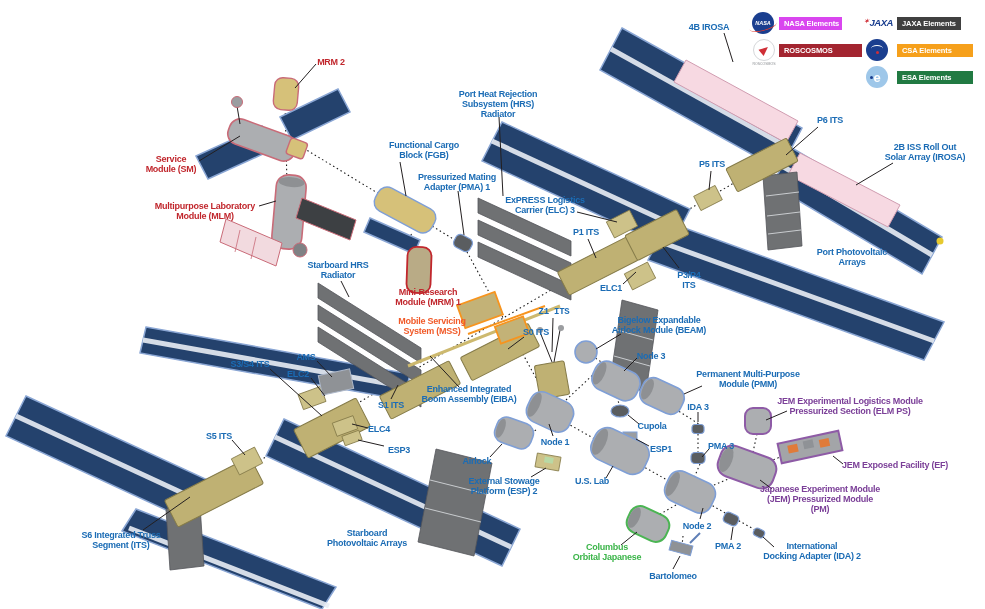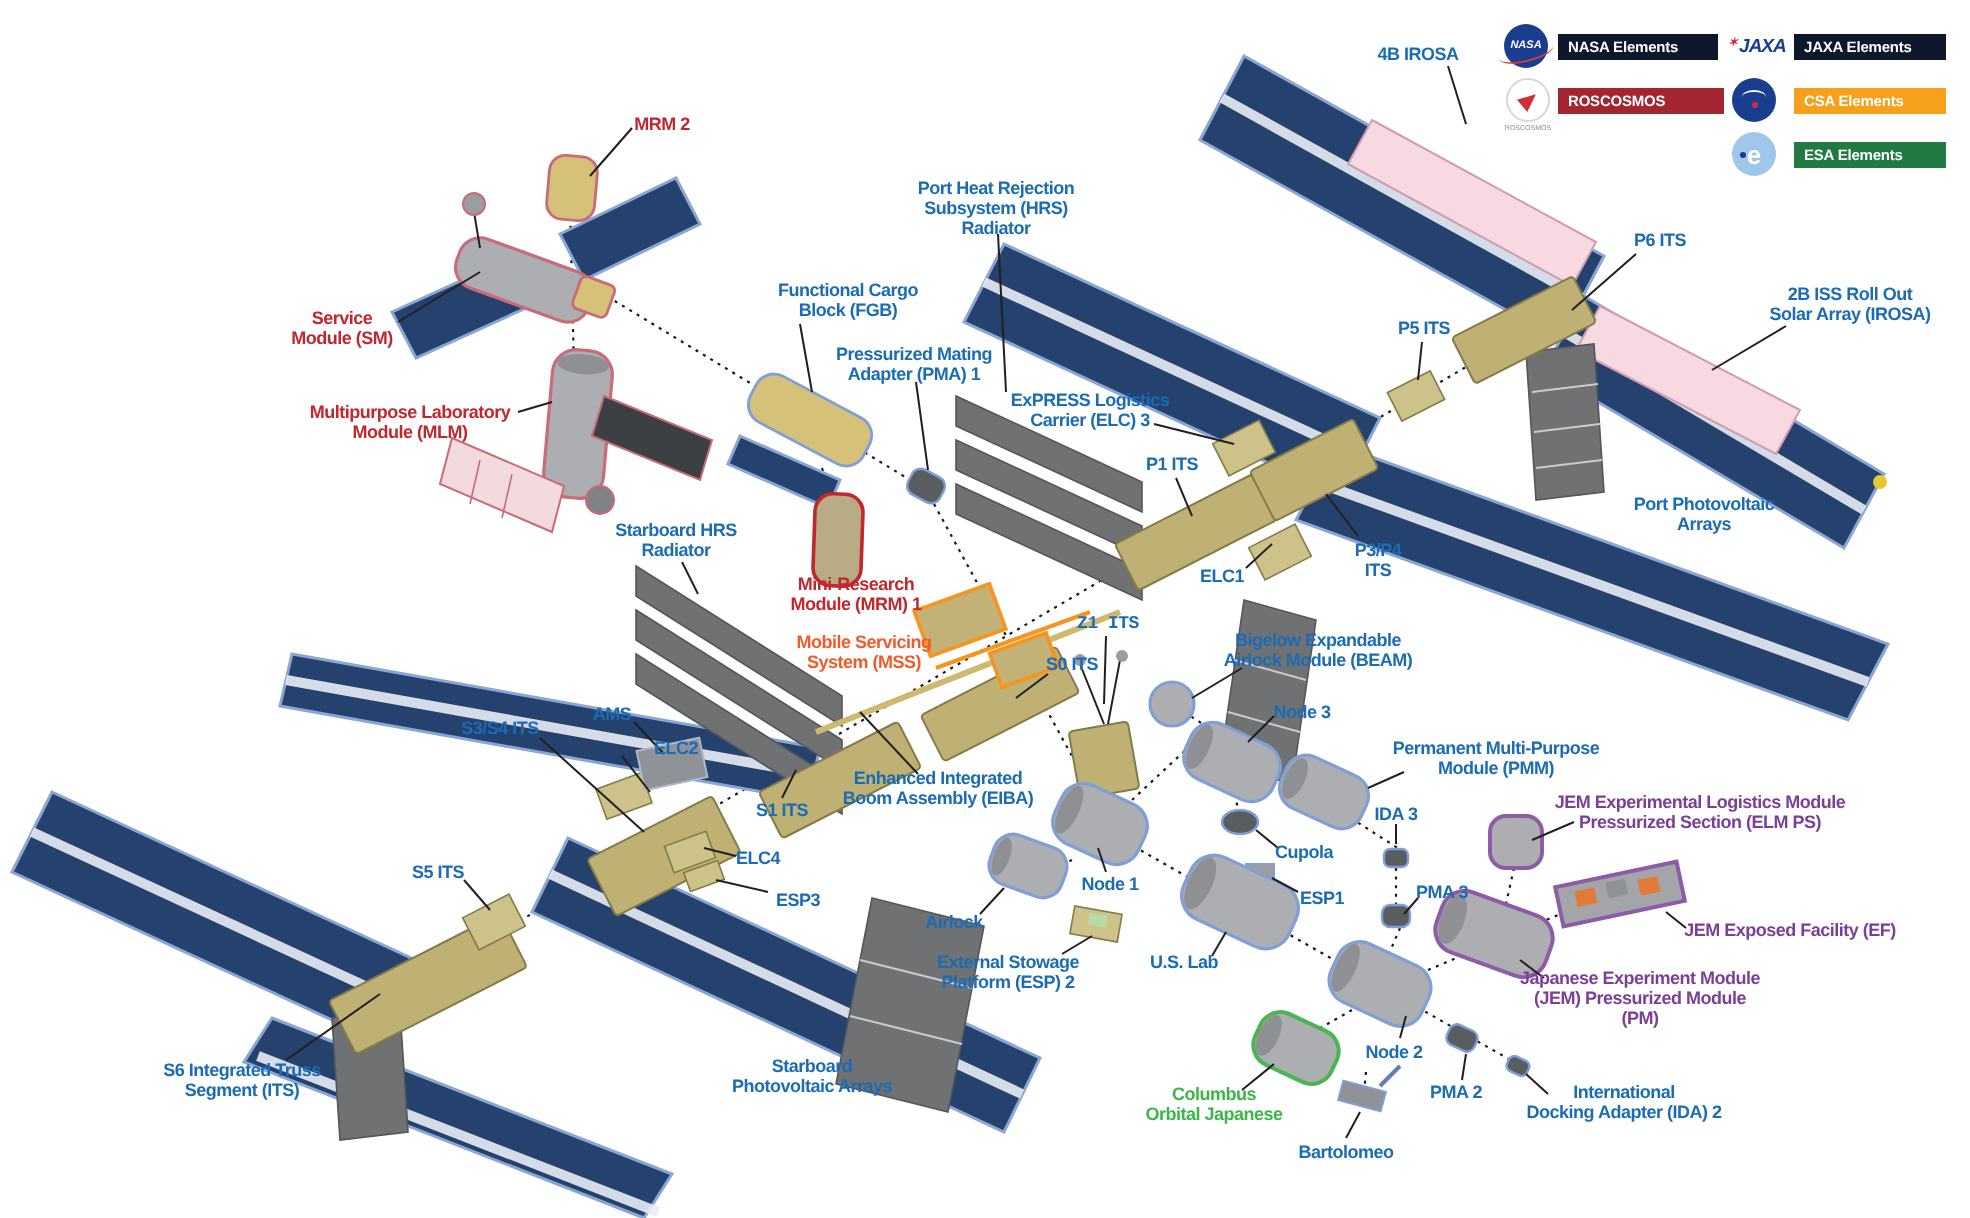--- a/index.html
+++ b/index.html
@@ -383,21 +383,21 @@
       <div class="mlabel" style="left: 428px; top: 297px; color: rgb(193, 39, 45);">Mini-Research
 Module (MRM) 1</div>
       <div class="mlabel" style="left: 432px; top: 326px; color: rgb(241, 90, 41);">Mobile Servicing
 System (MSS)</div>
       <div class="mlabel" style="left: 554px; top: 312px; color: rgb(27, 108, 181); font-family: Liberation Mono, monospace;">Z1 ITS</div>
       <div class="mlabel" style="left: 536px; top: 332px; color: rgb(27, 108, 181);">S0 ITS</div>
       <div class="mlabel" style="left: 659px; top: 325px; color: rgb(27, 108, 181);">Bigelow Expandable
 Airlock Module (BEAM)</div>
       <div class="mlabel" style="left: 306px; top: 357px; color: rgb(27, 108, 181);">AMS</div>
       <div class="mlabel" style="left: 250px; top: 364px; color: rgb(27, 108, 181);">S3/S4 ITS</div>
-      <div class="mlabel" style="left: 298px; top: 374px; color: rgb(27, 108, 181); margin-left: 40px;">ELC2</div>
+      <div class="mlabel" style="left: 298px; top: 374px; color: rgb(27, 108, 181);">ELC2</div>
       <div class="mlabel" style="left: 391px; top: 405px; color: rgb(27, 108, 181);">S1 ITS</div>
       <div class="mlabel" style="left: 469px; top: 394px; color: rgb(27, 108, 181);">Enhanced Integrated
 Boom Assembly (EIBA)</div>
       <div class="mlabel" style="left: 379px; top: 429px; color: rgb(27, 108, 181);">ELC4</div>
       <div class="mlabel" style="left: 382px; top: 450px; color: rgb(27, 108, 181); margin-left: 17px;">ESP3</div>
       <div class="mlabel" style="left: 219px; top: 436px; color: rgb(27, 108, 181);">S5 ITS</div>
       <div class="mlabel" style="left: 651px; top: 356px; color: rgb(27, 108, 181);">Node 3</div>
       <div class="mlabel" style="left: 748px; top: 379px; color: rgb(27, 108, 181);">Permanent Multi-Purpose
 Module (PMM)</div>
       <div class="mlabel" style="left: 698px; top: 407px; color: rgb(27, 108, 181);">IDA 3</div>
@@ -417,32 +417,32 @@
 (PM)</div>
       <div class="mlabel" style="left: 697px; top: 526px; color: rgb(27, 108, 181);">Node 2</div>
       <div class="mlabel" style="left: 728px; top: 546px; color: rgb(27, 108, 181);">PMA 2</div>
       <div class="mlabel" style="left: 812px; top: 551px; color: rgb(27, 108, 181);">International
 Docking Adapter (IDA) 2</div>
       <div class="mlabel" style="left: 607px; top: 552px; color: rgb(60, 181, 74);">Columbus
 Orbital Japanese</div>
       <div class="mlabel" style="left: 673px; top: 576px; color: rgb(27, 108, 181);">Bartolomeo</div>
       <div class="mlabel" style="left: 121px; top: 540px; color: rgb(27, 108, 181);">S6 Integrated Truss
 Segment (ITS)</div>
-      <div class="mlabel" style="left: 367px; top: 538px; color: rgb(27, 108, 181); margin-left: 39px;">Starboard
+      <div class="mlabel" style="left: 367px; top: 538px; color: rgb(27, 108, 181);">Starboard
 Photovoltaic Arrays</div>
     </div>
 
   
   <div>
     <div class="logo nasa" style="left:752px;top:12px">
         <span>NASA</span>
       </div>
-    <div class="lbar" style="left: 779px; top: 17px; width: 80px; background: #0f172a;"><span>NASA Elements</span></div>
+    <div class="lbar" style="left: 779px; top: 17px; width: 63px; background: #d946ef;"><span>NASA Elements</span></div>
     <span class="jaxa-logo" style="left:864px;top:17px"><span>JAXA</span></span>
-    <div class="lbar" style="left: 897px; top: 17px; width: 76px; background: #0f172a;"><span>JAXA Elements</span></div>
+    <div class="lbar" style="left: 897px; top: 17px; width: 64px; background: #404040;"><span>JAXA Elements</span></div>
     <div class="logo ros" style="left:753px;top:39px"></div>
     <div class="ros-caption" style="left:749px;top:62px">ROSCOSMOS</div>
     <div class="lbar" style="left: 779px; top: 44px; width: 83px; background: rgb(163, 37, 48);"><span>ROSCOSMOS Elements</span></div>
     <div class="logo csa" style="left:866px;top:39px"></div>
     <div class="lbar" style="left: 897px; top: 44px; width: 76px; background: rgb(246, 160, 27);"><span>CSA Elements</span></div>
     <div class="logo esa" style="left:866px;top:66px">
         <span>e</span>
       </div>
     <div class="lbar" style="left: 897px; top: 71px; width: 76px; background: rgb(33, 122, 66);"><span>ESA Elements</span></div>
   </div>

